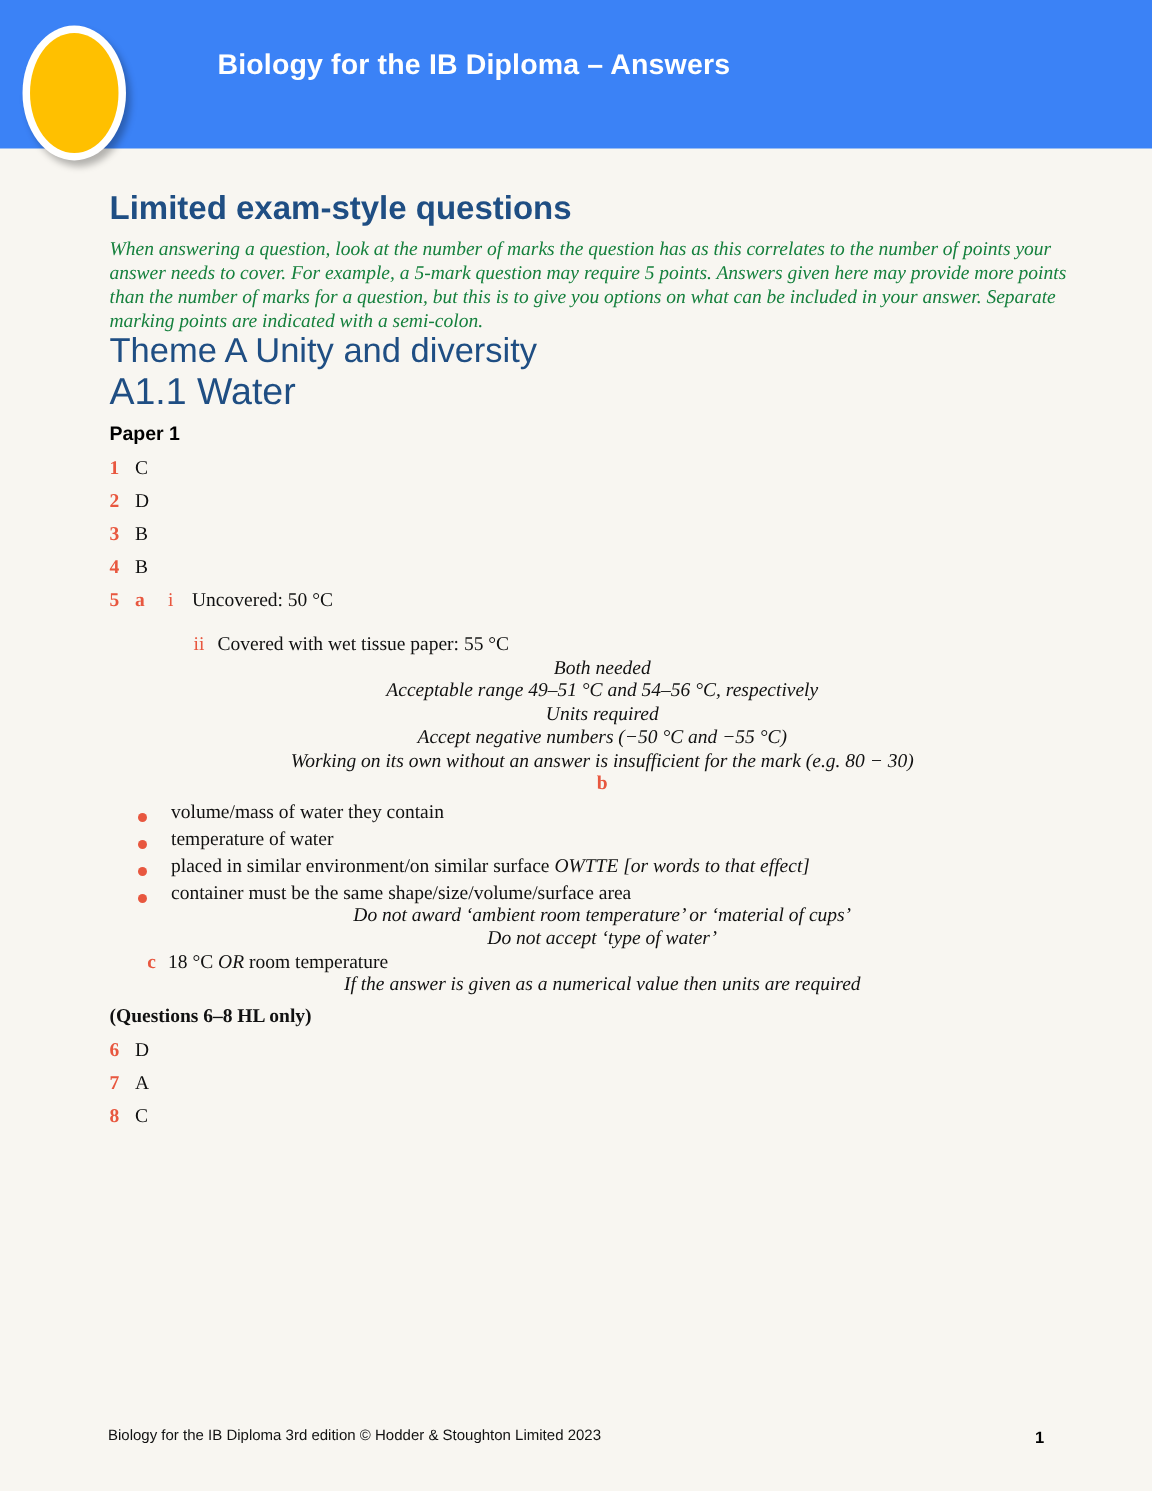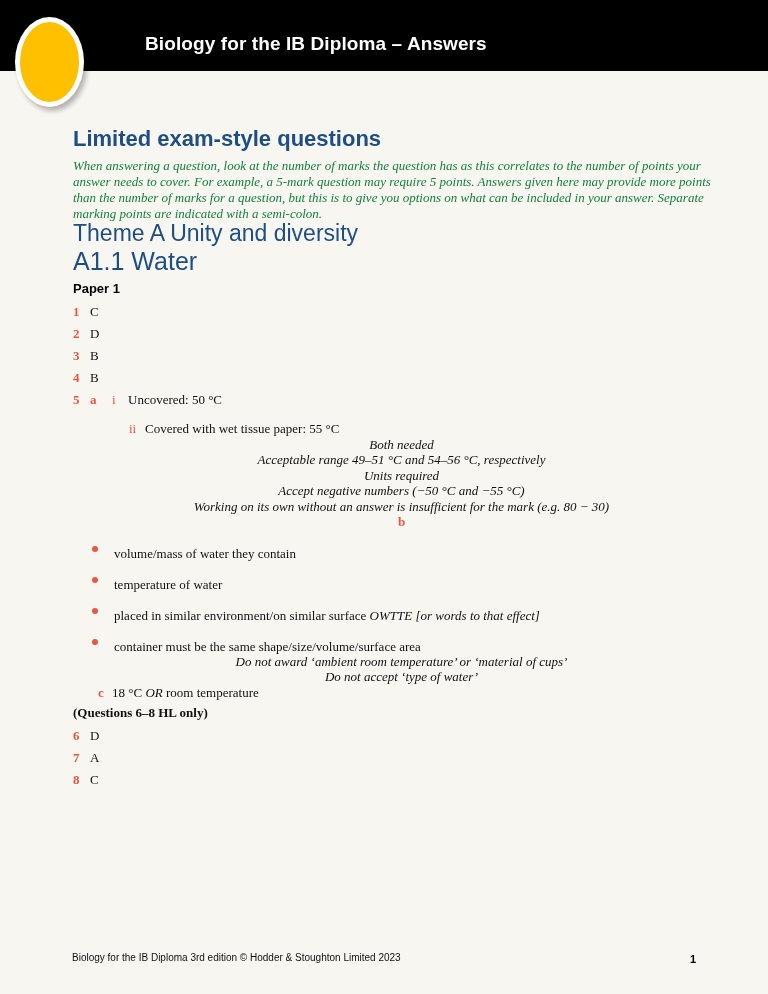--- a/index.html
+++ b/index.html
@@ -4,22 +4,22 @@
   <style>
     * { margin: 0; padding: 0; box-sizing: border-box; }
     html, body { width: 768px; height: 994px; overflow: hidden; }
     body {
       background: #f8f6f1;
       position: relative;
       font-family: "Liberation Serif", serif;
       color: #111;
     }
     .header-band {
-      position: absolute; left: 0; top: 0; width: 768px; height: 71px;
-      background: #000000;
+      position: absolute; left: 0; top: 0; width: 768px; height: 99px;
+      background: #3b82f6;
     }
     .header-title {
       position: absolute; left: 145px; top: 33px;
       font-family: "Liberation Sans", sans-serif;
       font-weight: bold; font-size: 19px; color: #ffffff;
       letter-spacing: 0.1px;
     }
     .badge-outer {
       position: absolute; left: 15px; top: 17px; width: 69px; height: 90px;
       border-radius: 50%;
@@ -61,22 +61,22 @@
     .qnum { width: 17px; color: #e8573f; font-weight: bold; }
     .qans { color: #111; }
     .sub-a { color: #e8573f; font-weight: bold; width: 22px; }
     .roman { color: #e8573f; width: 16px; }
     .line { font-size: 13px; line-height: 15.5px; }
     .indent1 { padding-left: 17px; text-align: center; }
     .indent2 { padding-left: 56px; display: flex; }
     .italic { font-style: italic; }
     .red { color: #e8573f; font-weight: bold; }
     .bullet-row {
-      display: flex; align-items: flex-start; font-size: 13px; line-height: 15px;
-      padding-left: 17px; margin-top: 16px;
+      display: flex; align-items: flex-end; font-size: 13px; line-height: 15px;
+      padding-left: 17px; margin-top: 3px;
     }
     .bullet {
       width: 6px; height: 6px; border-radius: 50%; background: #e8573f;
       margin-right: 16px; margin-left: 2px;
     }
     .hl-note {
       margin-top: 5px; font-weight: bold; font-size: 13px; line-height: 16px;
     }
     .footer {
       position: absolute; left: 72px; top: 952px;
@@ -159,20 +159,21 @@
   <div class="line indent1 italic">Do not award ‘ambient room temperature’ or ‘material of cups’</div>
   <div class="line indent1 italic">Do not accept ‘type of water’</div>
   <div class="line indent1" style="display:flex;">
     <span class="red" style="width:22px;">c</span>
     <span>18 °C</span>
     <span>&nbsp;</span>
     <span class="italic">OR</span>
     <span>&nbsp;</span>
     <span>room temperature</span>
   </div>
+  <div class="line indent1 italic">If the answer is given as a numerical value then units are required</div>
 
   <div class="hl-note">(Questions 6–8 HL only)</div>
 
   <div class="q-row">
     <span class="qnum">6</span>
     <span class="qans">D</span>
   </div>
   <div class="q-row">
     <span class="qnum">7</span>
     <span class="qans">A</span>

